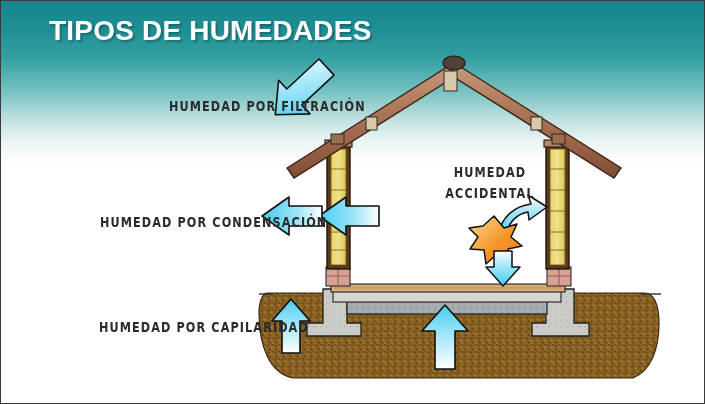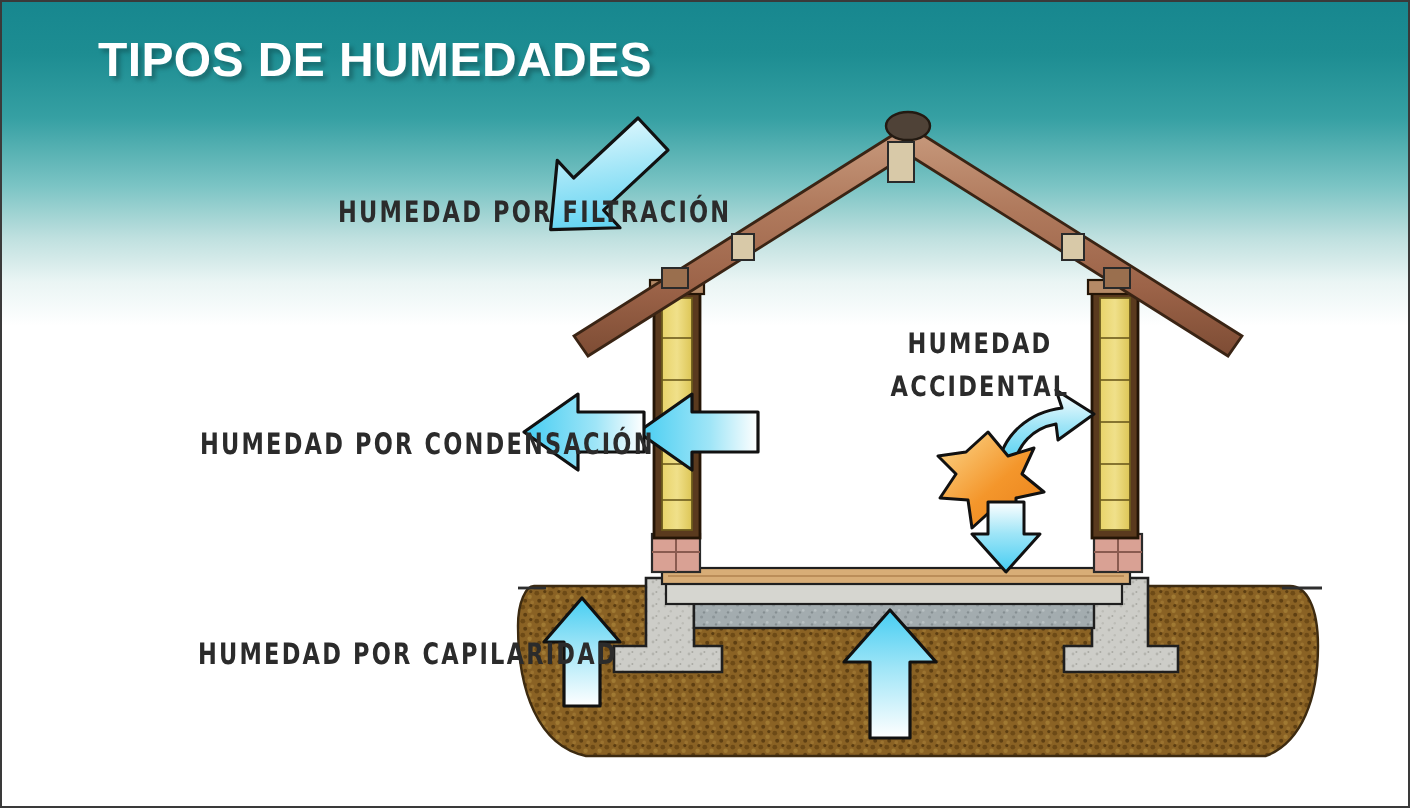--- a/index.html
+++ b/index.html
@@ -27,21 +27,21 @@
         #bfe0df 118px,
         #eaf5f4 140px,
         #ffffff 162px,
         #ffffff 404px);
   }
   
   #title{
     position:absolute;left:48px;top:13px;
     font-family:"Liberation Sans", sans-serif;
     font-weight:bold;
-    font-size:24px;
+    font-size:28px;
     letter-spacing:0.2px;
     color:#ffffff;
     text-shadow:2px 2px 2px rgba(0,0,0,0.25);
     white-space:nowrap;
     line-height:34px;
   }
   
   .hand-label{
     position:absolute;
     font-family:"DejaVu Sans Condensed","DejaVu Sans", sans-serif;

